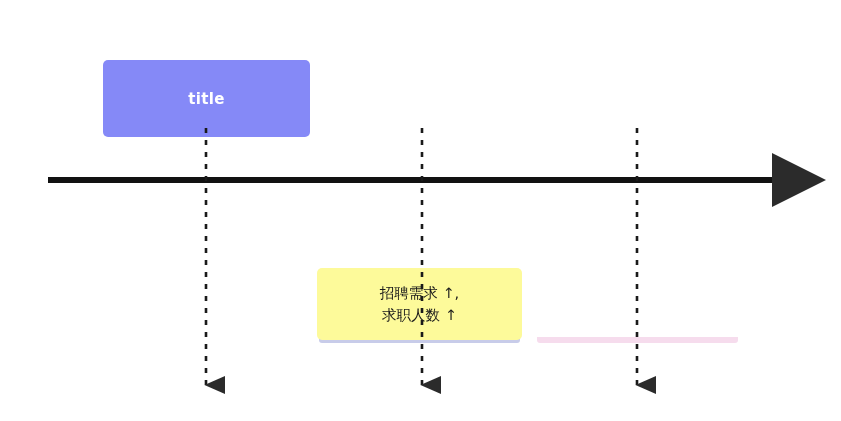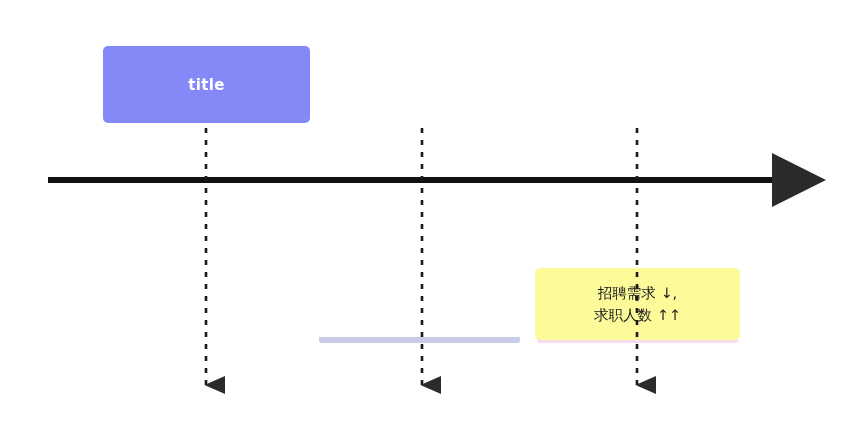--- a/index.html
+++ b/index.html
@@ -64,35 +64,35 @@
     height: 421px;
     pointer-events: none;
   }
 </style>
 </head>
 <body>
 
 <div id="canvas">
 
   <div class="period-shadow" style="left:105px; top:122px; width:203px; height:5px;"></div>
-  <div class="period-box" style="left:103px; top:46px; width:207px; height:77px; background:#8589f7; color:#ffffff;">
+  <div class="period-box" style="left:103px; top:60px; width:207px; height:77px; background:#8589f7; color:#ffffff;">
     <span>title</span>
   </div>
 
   <div class="period-shadow" style="left:322px; top:122px; width:200px; height:5px;"></div>
 
   <div class="period-shadow" style="left:537px; top:122px; width:201px; height:5px;"></div>
 
   <div class="period-shadow" style="left:319px; top:337px; width:201px; height:6px; background:#c8cce9;"></div>
+  <div class="event-box" style="left:317px; top:268px; width:205px; height:72px; background:#fdfa9a;">
+    <span>招聘需求 ↑,
+求职人数 ↑</span>
+  </div>
 
   <div class="period-shadow" style="left:537px; top:337px; width:201px; height:6px; background:#f6dced;"></div>
-  <div class="event-box" style="left:535px; top:268px; width:205px; height:72px; background:#fdfa9a;">
-    <span>招聘需求 ↓,
-求职人数 ↑↑</span>
-  </div>
 
   <svg id="overlay" viewBox="0 0 841 421">
     <defs>
       <marker id="arrow-right" markerWidth="9" markerHeight="9" refX="0.5" refY="4.5" orient="auto" markerUnits="strokeWidth">
         <path d="M0,0 L9,4.5 L0,9 z" fill="#2b2b2b"></path>
       </marker>
       <marker id="arrow-down" markerWidth="7" markerHeight="8" refX="3.5" refY="7.4" orient="auto" markerUnits="strokeWidth">
         <path d="M0,0 L7,0 L3.5,8 z" fill="#2b2b2b"></path>
       </marker>
     </defs>

